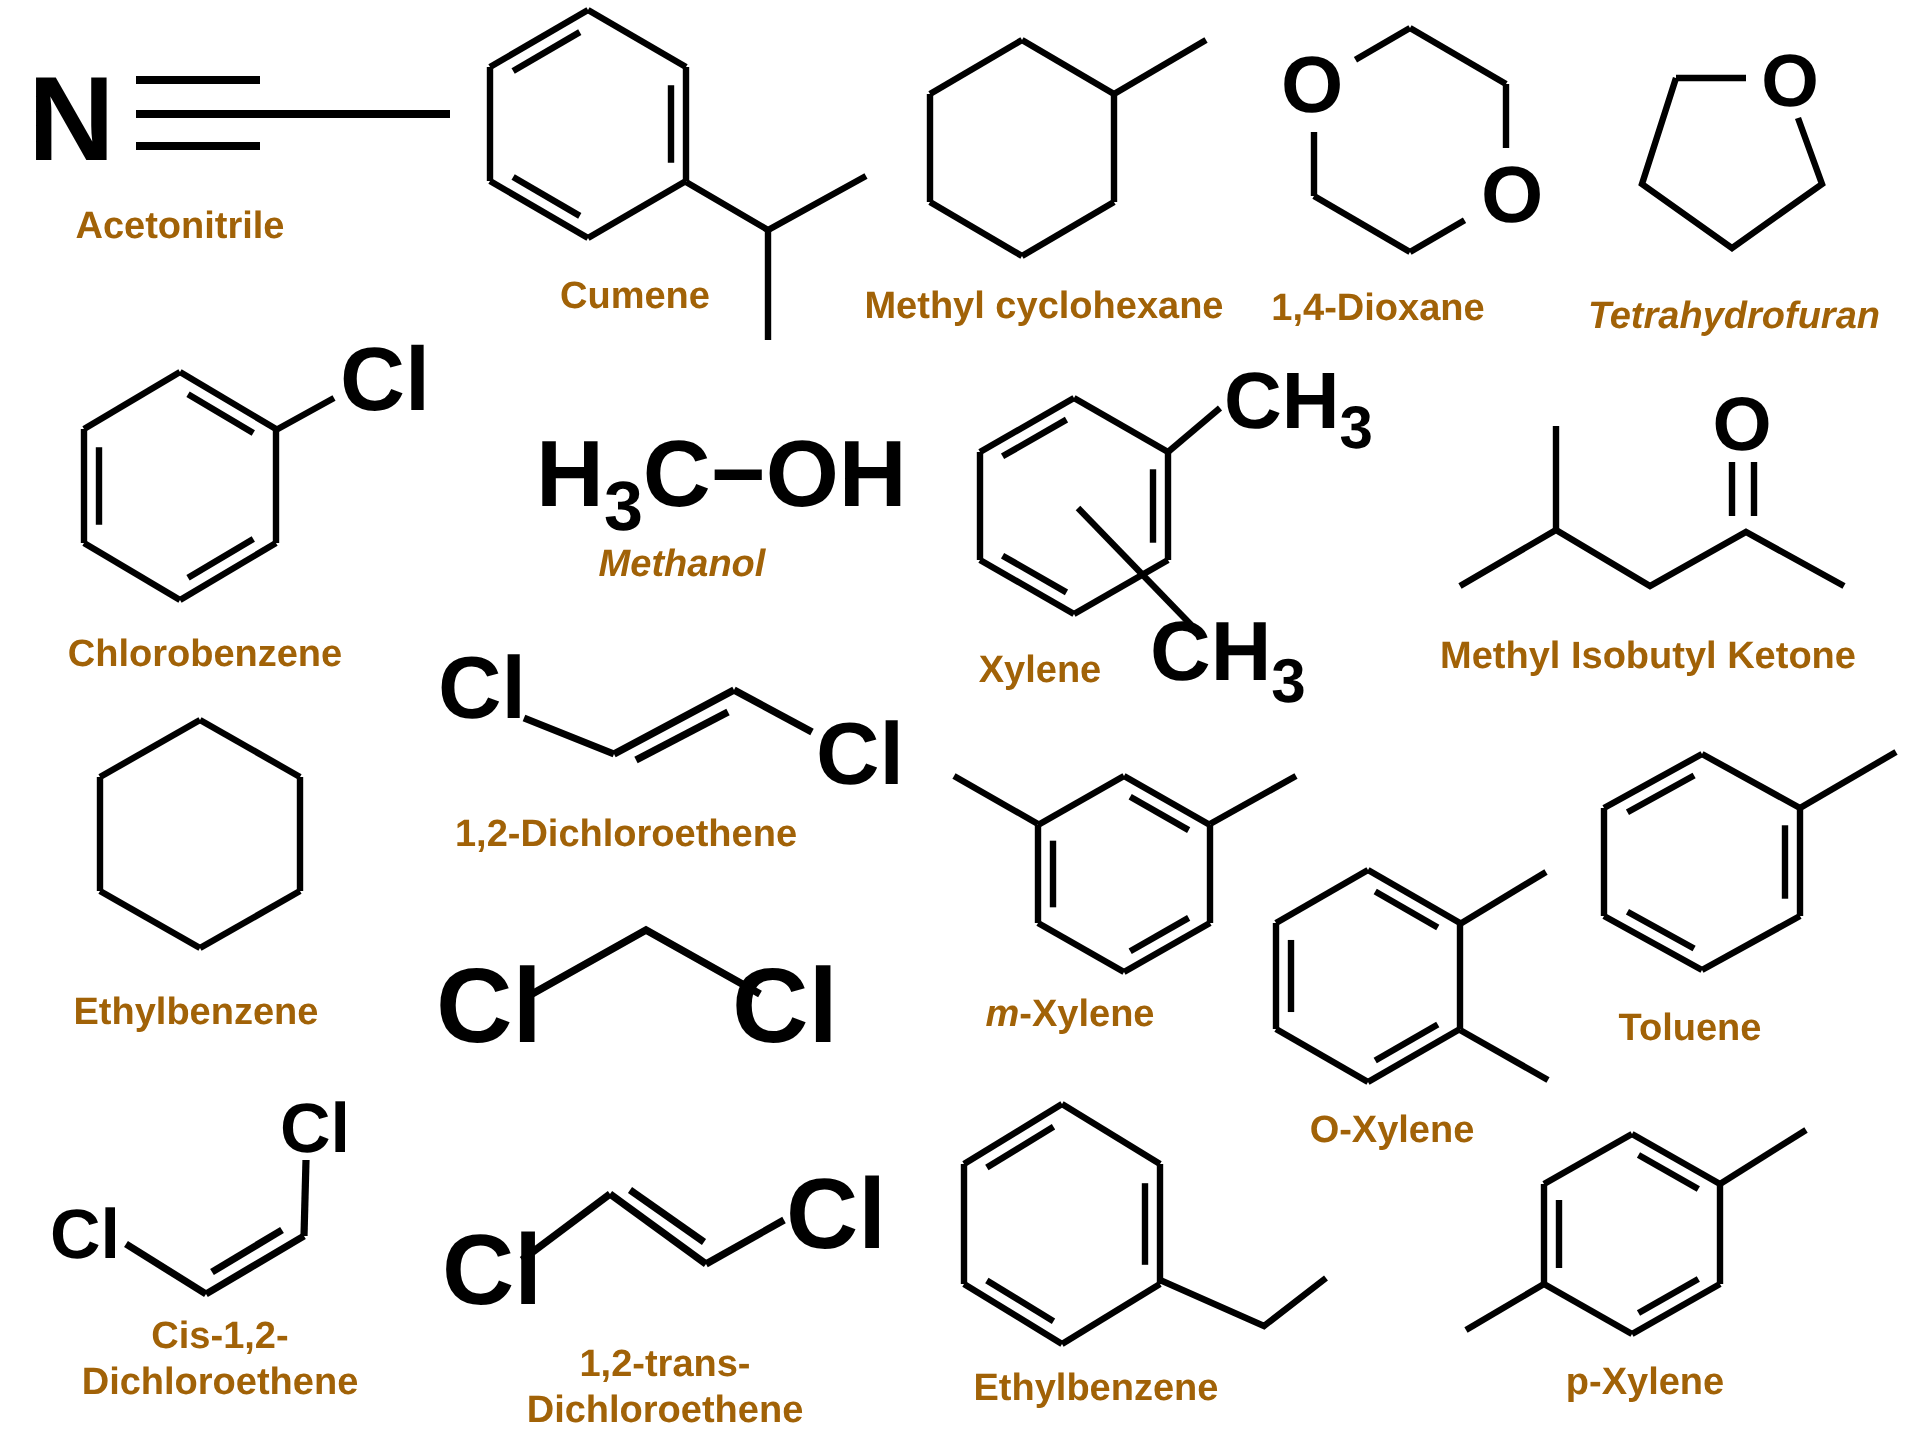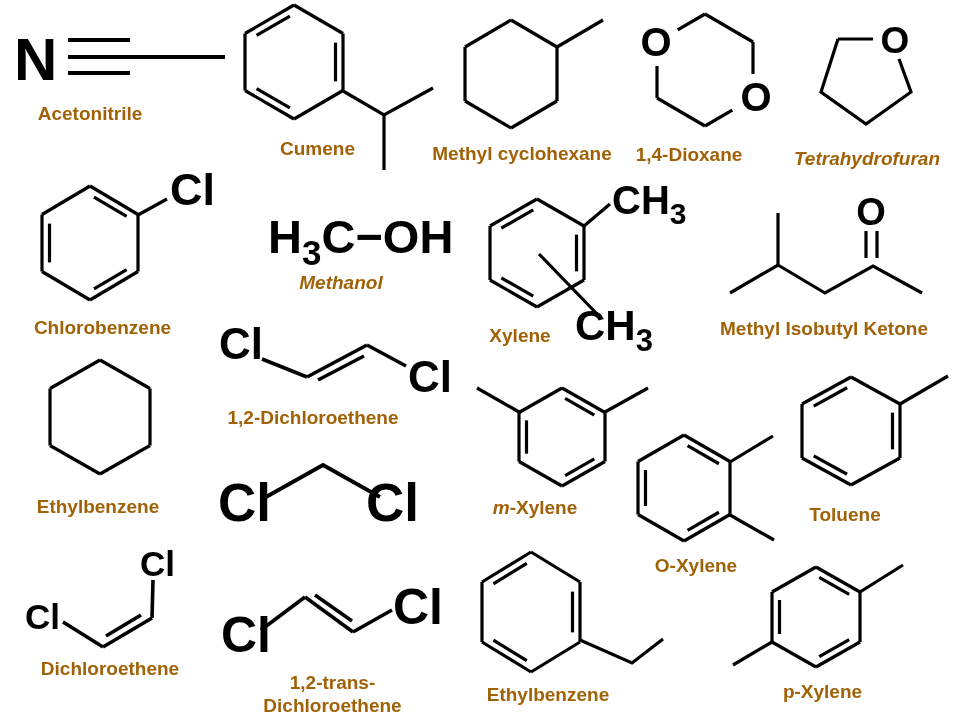--- a/index.html
+++ b/index.html
@@ -236,20 +236,21 @@
   <div class="mol-label" style="left:15px;top:316px;width:175px;">Chlorobenzene</div>
   <div class="mol-label" style="left:285px;top:271px;width:112px;font-style:italic;">Methanol</div>
   <div class="mol-label" style="left:470px;top:324px;width:100px;">Xylene</div>
   <div class="mol-label" style="left:700px;top:317px;width:248px;">Methyl Isobutyl Ketone</div>
   <div class="mol-label" style="left:25px;top:495px;width:146px;">Ethylbenzene</div>
   <div class="mol-label" style="left:213px;top:406px;width:200px;">1,2-Dichloroethene</div>
   <div class="mol-label" style="left:480px;top:496px;width:110px;"><span class="it">m</span><span>-Xylene</span></div>
   <div class="mol-label" style="left:640px;top:554px;width:112px;">O-Xylene</div>
   <div class="mol-label" style="left:797px;top:503px;width:96px;">Toluene</div>
   <div class="mol-label" style="left:25px;top:657px;width:170px;">
+      <span class="ln">Cis-1,2-</span>
       <span class="ln">Dichloroethene</span>
     </div>
   <div class="mol-label" style="left:240px;top:655px;width:185px;margin-top:16px;">
       <span class="ln">1,2-trans-</span>
       <span class="ln">Dichloroethene</span>
     </div>
   <div class="mol-label" style="left:473px;top:683px;width:150px;">Ethylbenzene</div>
   <div class="mol-label" style="left:765px;top:680px;width:115px;">p-Xylene</div>
 </div>
 

